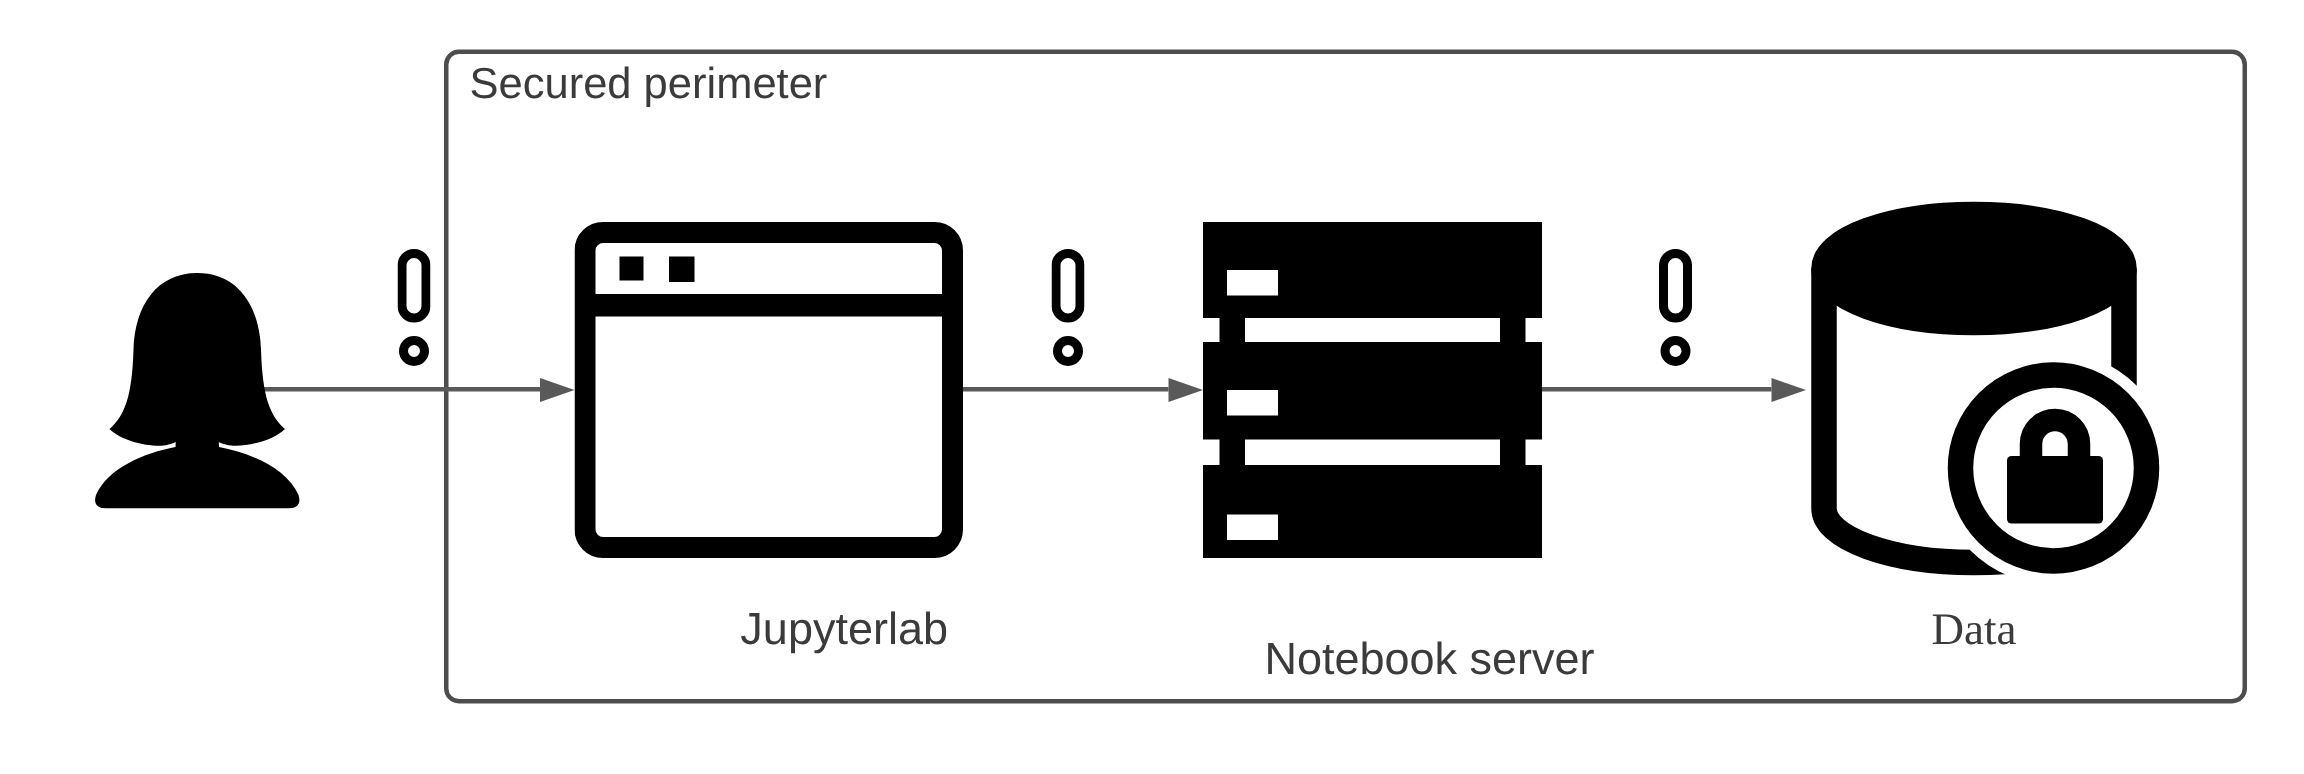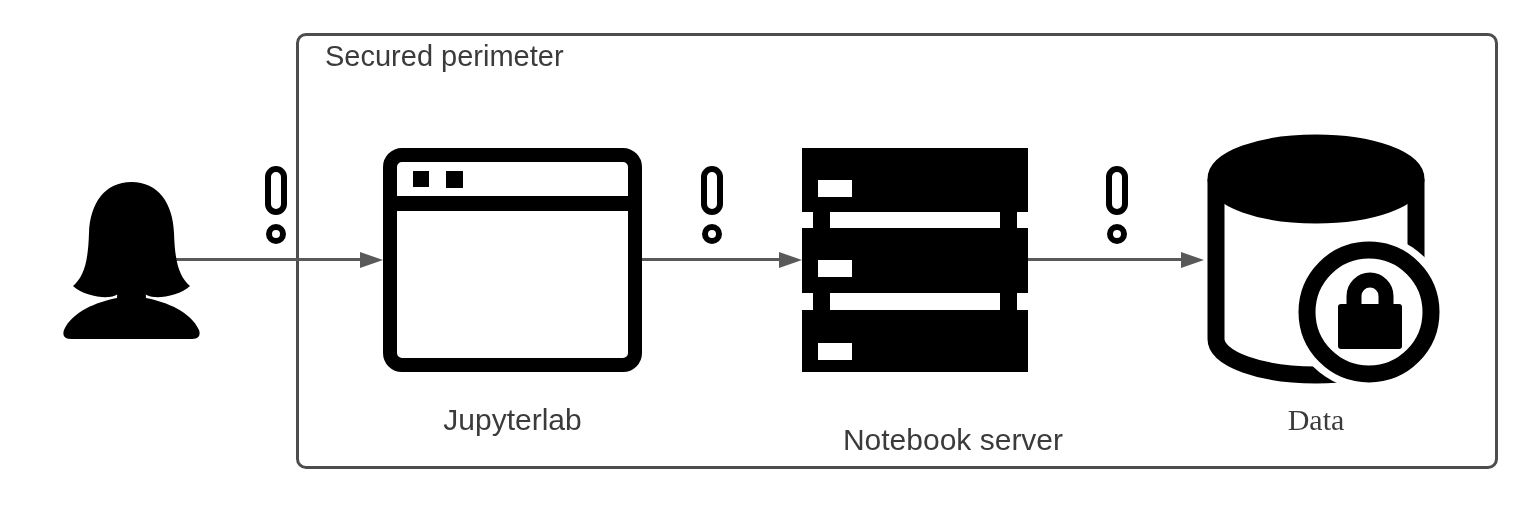--- a/index.html
+++ b/index.html
@@ -15,21 +15,21 @@
     position: absolute;
     left: 296px; top: 33px;
     width: 1202px; height: 436px;
     border: 3px solid #4d4d4d;
     border-radius: 10px;
     box-sizing: border-box;
     background: transparent;
   }
   .perimeter-label {
     position: absolute;
-    left: 26px; top: 3px;
+    left: 14px; top: 3px;
     font-size: 29px;
     line-height: 34px;
     color: #3b3b3b;
     white-space: nowrap;
   }
   .icon { position: absolute; }
   .arrow-line {
     position: absolute;
     height: 0;
     border-top: 3px solid #595959;
@@ -92,21 +92,21 @@
     <path fill="#000000" d="M13,158 L134,158 C140,158 143,155 141,149 C133,131 109,121 88,117 L87,96 L60,96 L59,117 C38,121 14,131 6,149 C4,155 7,158 13,158 Z"></path>
     <path fill="#000000" d="M73.5,1 C47,1 32,22 31,52 C30,84 25,96 15,105 C23,113 41,117 51,116 C61,115 63,109 73.5,109 C84,109 86,115 96,116 C106,117 124,113 132,105 C122,96 117,84 116,52 C115,22 100,1 73.5,1 Z"></path>
   </svg>
 
   <svg class="icon" style="left:383px; top:148px;" width="259" height="224" viewBox="0 0 259 224">
     <rect x="7" y="7" width="245" height="210" rx="12" fill="#ffffff" stroke="#000000" stroke-width="14"></rect>
     <rect x="10" y="48" width="239" height="15" fill="#000000"></rect>
     <rect x="30" y="23" width="16" height="16" fill="#000000"></rect>
     <rect x="63" y="23" width="17" height="17" fill="#000000"></rect>
   </svg>
-  <div class="node-label" style="left:383px; width:259px;">Jupyterlab</div>
+  <div class="node-label" style="left:373px; width:259px;text-align:right;">Jupyterlab</div>
 
   <svg class="icon" style="left:802px; top:148px;" width="226" height="224" viewBox="0 0 226 224">
     <rect x="11" y="56" width="17" height="114" fill="#000000"></rect>
     <rect x="198" y="56" width="17" height="114" fill="#000000"></rect>
     <rect x="0" y="0" width="226" height="64" fill="#000000"></rect>
     <rect x="0" y="80" width="226" height="65" fill="#000000"></rect>
     <rect x="0" y="162" width="226" height="62" fill="#000000"></rect>
     <rect x="16" y="32" width="34" height="17" fill="#ffffff"></rect>
     <rect x="16" y="112" width="34" height="17" fill="#ffffff"></rect>
     <rect x="16" y="195" width="34" height="17" fill="#ffffff"></rect>

